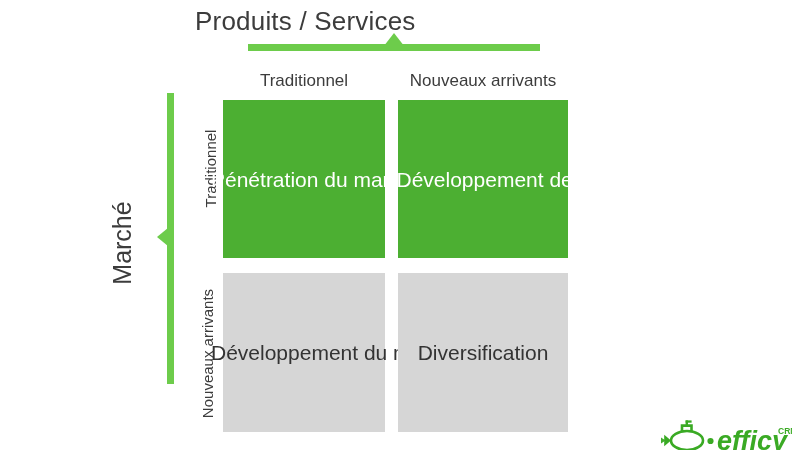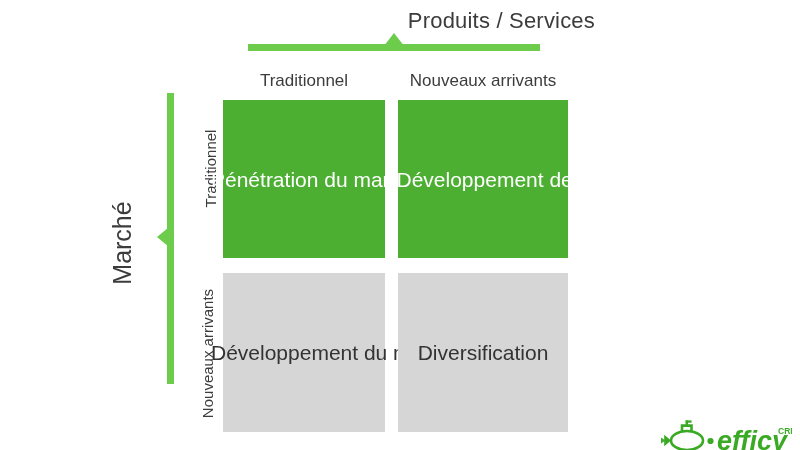--- a/index.html
+++ b/index.html
@@ -20,22 +20,22 @@
     height: 450px;
     background: #ffffff;
   }
 
   
   .col-axis-title {
     position: absolute;
     left: 195px;
     top: 6px;
     width: 400px;
-    text-align: right;
-    font-size: 22px;
+    text-align: left;
+    font-size: 26px;
     line-height: 30px;
     color: #3c3c3c;
     letter-spacing: 0.2px;
     white-space: nowrap;
   }
 
   
   .top-arrow {
     position: absolute;
     left: 248px;

